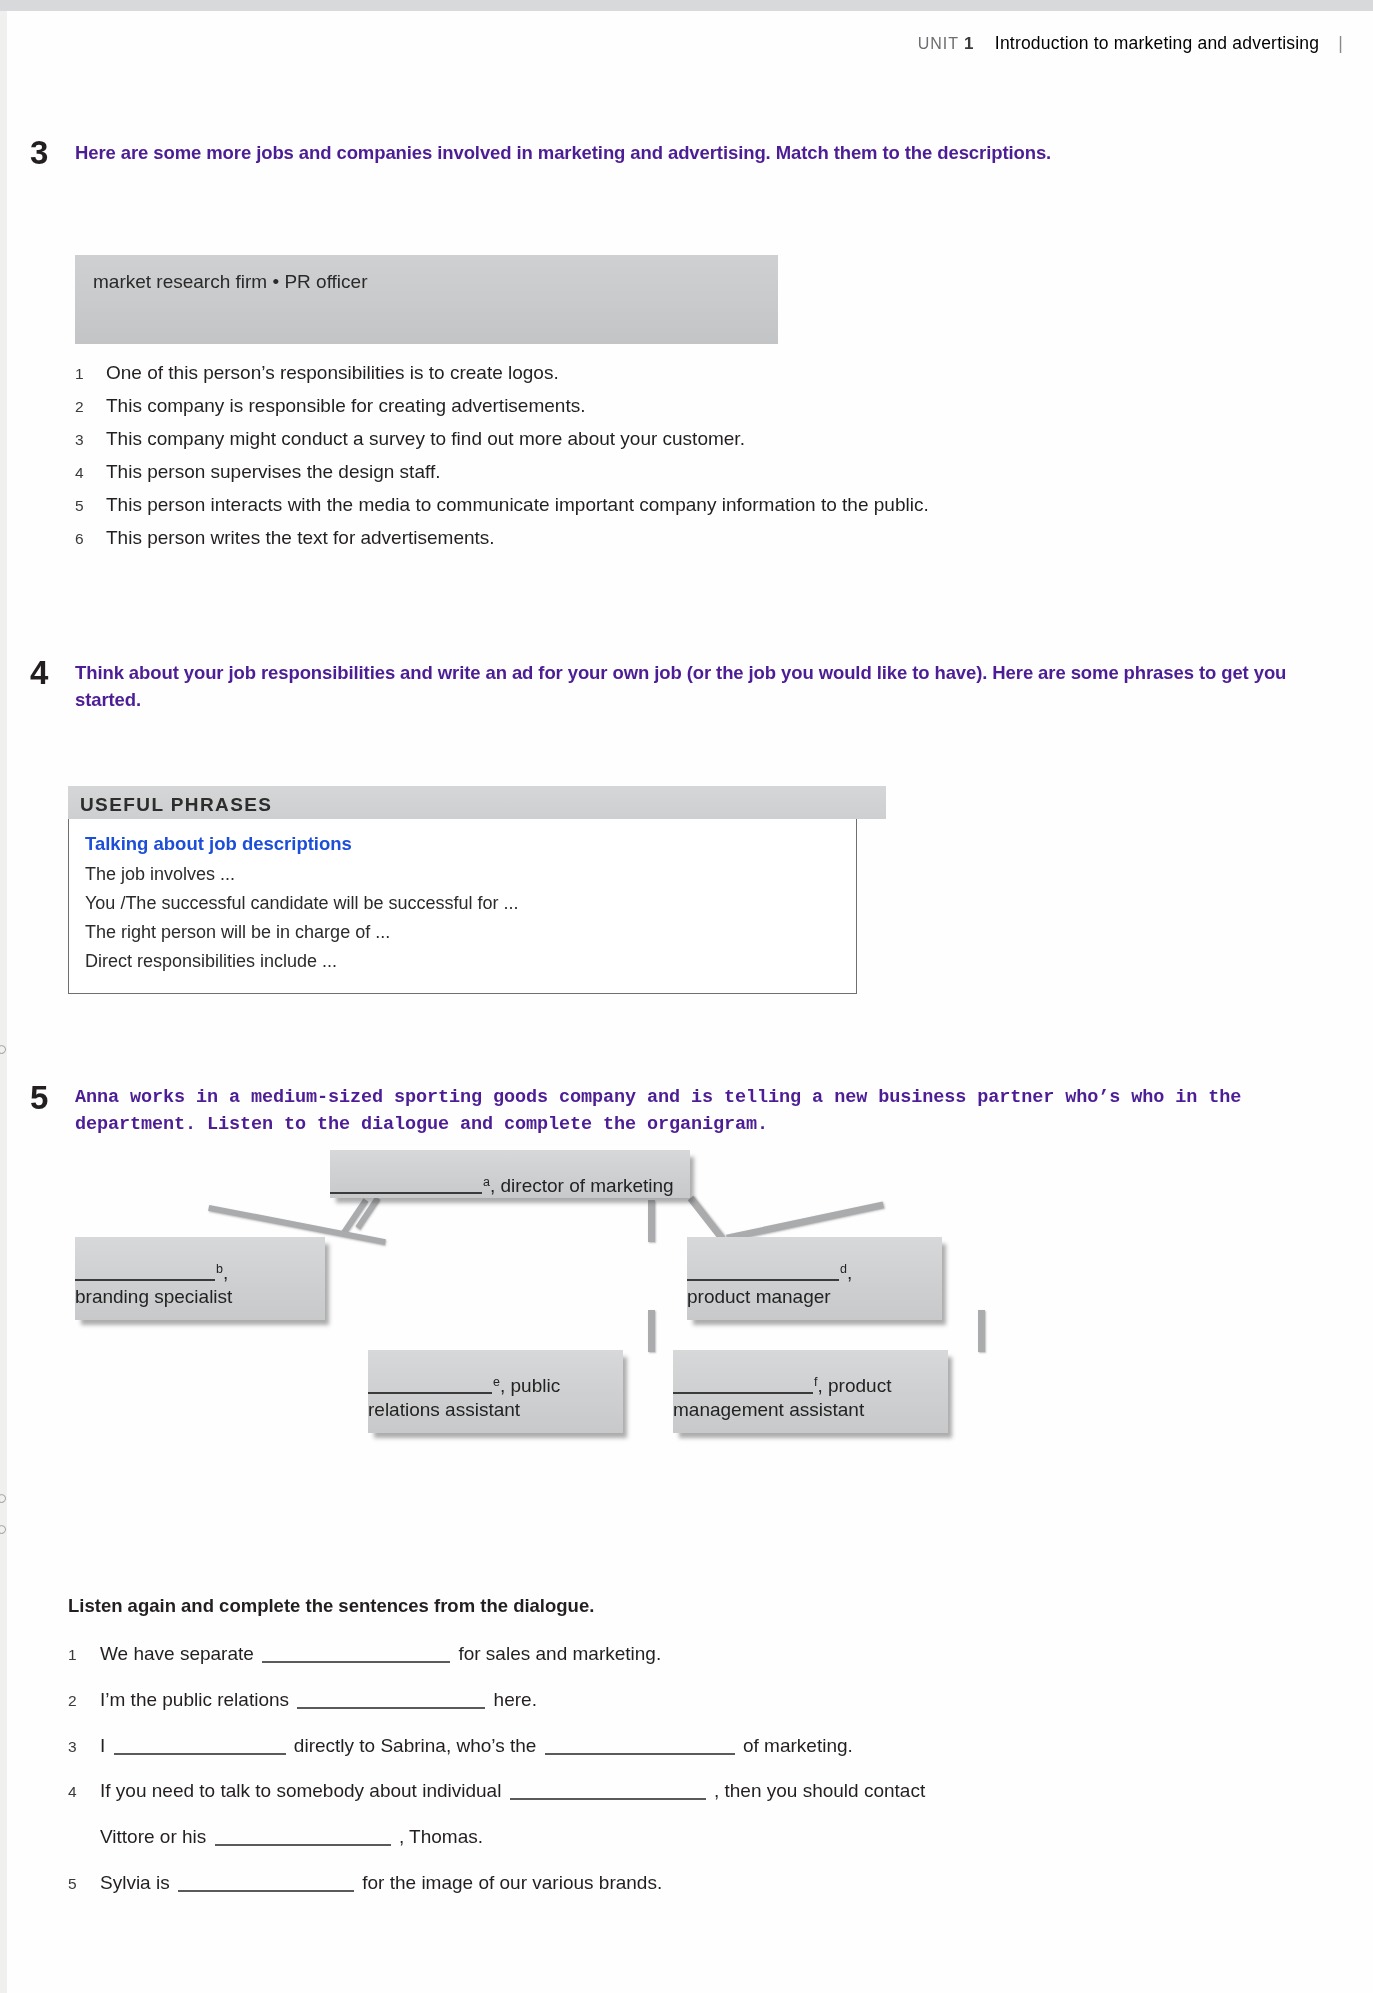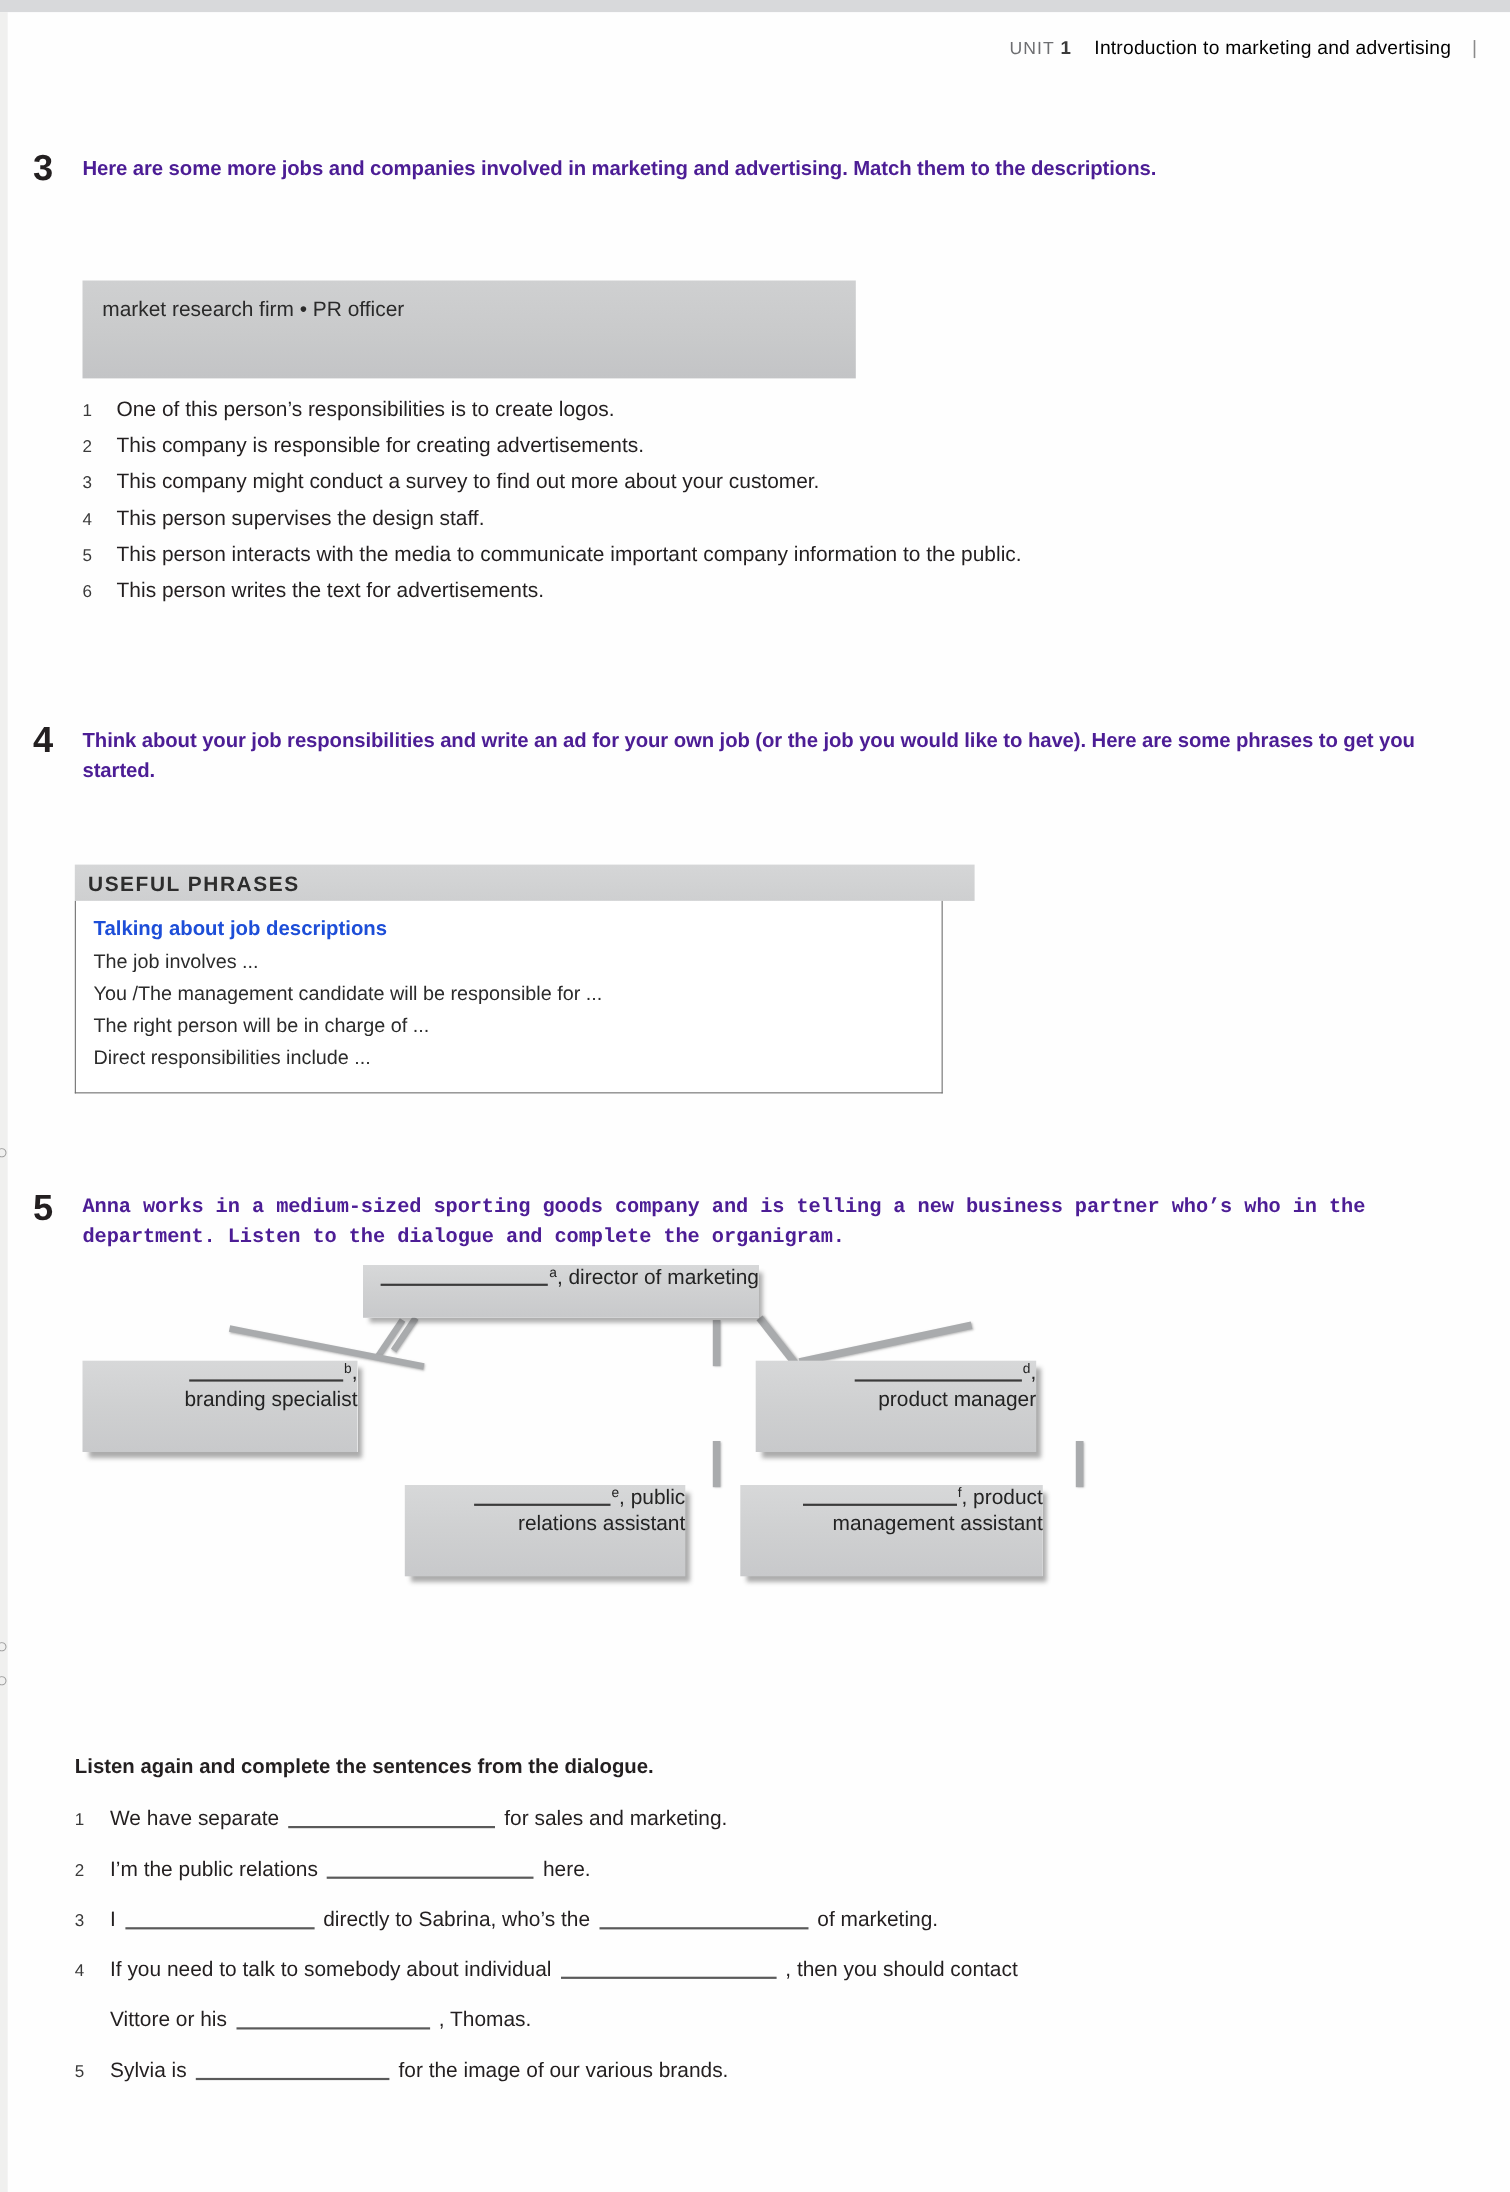--- a/index.html
+++ b/index.html
@@ -172,22 +172,22 @@
     width: 1220px;
     height: 320px;
   }
   .org-box {
     position: absolute;
     box-sizing: border-box;
     background: linear-gradient(180deg,#d7d8d9 0%, #cfd0d1 50%, #c8c9cb 100%);
     box-shadow: 5px 6px 4px -1px rgba(60,60,60,.42);
     font-size: 19px;
     color: #232323;
-    text-align: right;
-    padding-top: 0;
+    text-align: left;
+    padding-top: 25px;
     z-index: 3;
   }
   .org-box .ln1 { display: block; white-space: nowrap; }
   .org-box .ln2 { display: block; white-space: nowrap; margin-top: 2px; }
   .blank {
     display: inline-block;
     border-bottom: 2px solid #3b3b3b;
     height: 17px;
     vertical-align: -2px;
   }
@@ -300,21 +300,21 @@
     <div class="ex-body" style="width:1265px;">
       <div class="ex-instr">Think about your job responsibilities and write an ad for your own job (or the job you would like to have). Here are some phrases to get you started.</div>
     </div>
   </div>
 
   <div class="up-wrap">
     <div class="up-header">USEFUL  PHRASES</div>
     <div class="up-box">
       <div class="up-title">Talking about job descriptions</div>
       <div class="up-line">The job involves ...</div>
-      <div class="up-line">You /The management candidate will be responsible for ...</div>
+      <div class="up-line">You /The successful candidate will be successful for ...</div>
       <div class="up-line">The right person will be in charge of ...</div>
       <div class="up-line">Direct responsibilities include ...</div>
     </div>
   </div>
 
   <div class="ex" style="top:1085px; width:1320px;">
     <div class="ex-num">5</div>
     <div class="ex-body" style="width:1250px;font-family:Liberation Mono, monospace;">
       <div class="ex-instr">Anna works in a medium-sized sporting goods company and is telling a new business partner who’s who in the department. Listen to the dialogue and complete the organigram.</div>
     </div>

